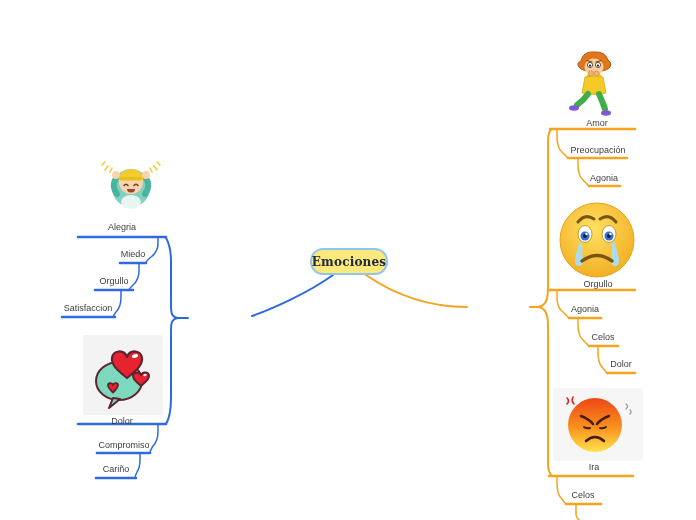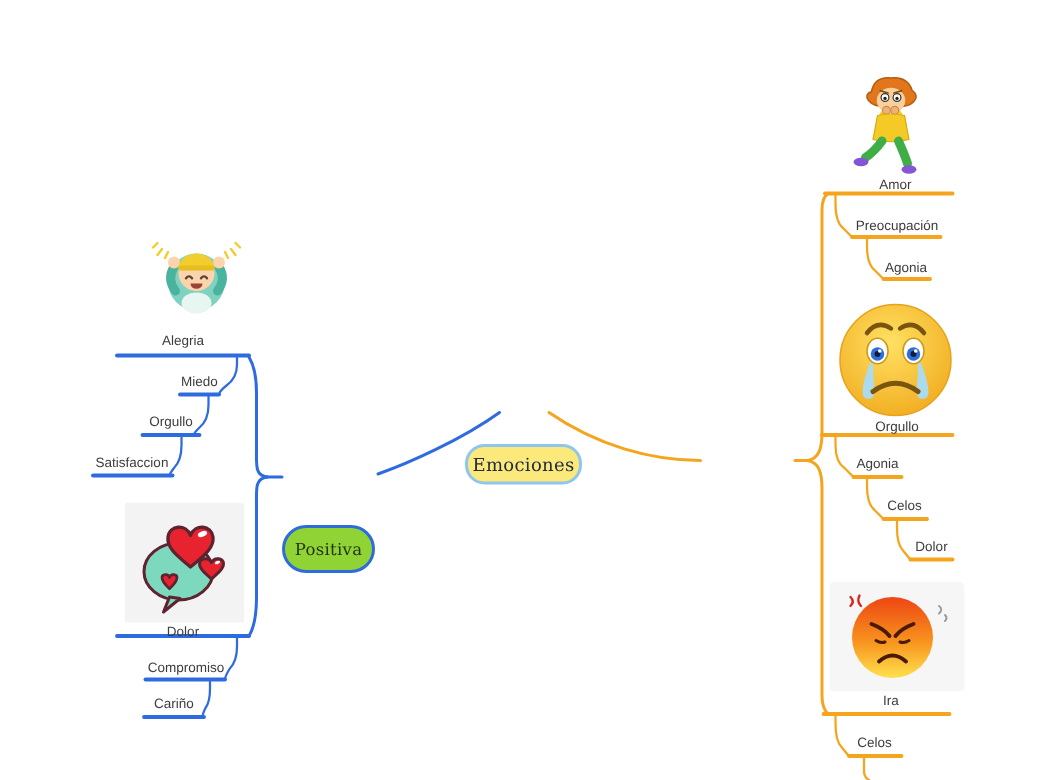--- a/index.html
+++ b/index.html
@@ -12,22 +12,22 @@
   svg.wires{position:absolute;left:0;top:0;pointer-events:none;}
   .wires path{fill:none;stroke-linecap:round;stroke-linejoin:round;}
   .wire-blue{stroke:var(--positive-line,#2E6BE0);}
   .wire-orange{stroke:var(--negative-line,#F5A41D);}
   .main{stroke-width:2px;}
   .under{stroke-width:2.6px;}
   .conn{stroke-width:1.5px;}
 
   .node{
     position:absolute;display:flex;align-items:center;justify-content:center;
-    font-family:"DejaVu Serif", serif;font-weight:400;letter-spacing:.2px;
-    box-sizing:border-box;cursor:pointer;margin-top:48px;
+    font-family:"DejaVu Serif", serif;font-weight:700;letter-spacing:.2px;
+    box-sizing:border-box;cursor:pointer;
   }
   .node-root{
     left:310px;top:248px;width:78px;height:27px;border-radius:13px;
     background:var(--root-fill,#FBE97B);border:2px solid var(--root-border,#8FC6EE);
     color:var(--root-text,#222A3D);font-size:12px;
   }
   .node-pos{
     left:188px;top:302px;width:62px;height:32px;border-radius:16px;
     background:var(--positive-fill,#8FD434);border:2px solid var(--positive-border,#2F6BDB);
     color:var(--positive-text,#233214);font-size:11px;
@@ -87,23 +87,20 @@
       <path class="wire-orange under" d="M549,476 L633,476"></path>
       <path class="wire-orange conn" d="M557,476 L557,482 Q557,494 561,498 Q565,503 566,504"></path>
       <path class="wire-orange under" d="M566,504 L601,504"></path>
       <path class="wire-orange conn" d="M576,505 L576,514 Q576,519 581,521"></path>
     </g>
   </svg>
 
   <div class="node node-root">
     <span>Emociones</span>
   </div>
-  <div class="node node-pos">
-    <span>Positiva</span>
-  </div>
 
   <div class="leaf" style="left:122px;top:222px">Alegria</div>
   <div class="leaf" style="left:133px;top:249px">Miedo</div>
   <div class="leaf" style="left:114px;top:276px">Orgullo</div>
   <div class="leaf" style="left:88px;top:303px">Satisfaccion</div>
   <div class="leaf" style="left:122px;top:416px">Dolor</div>
   <div class="leaf" style="left:124px;top:440px">Compromiso</div>
   <div class="leaf" style="left:116px;top:464px">Cariño</div>
 
   <div class="leaf" style="left:597px;top:118px">Amor</div>

